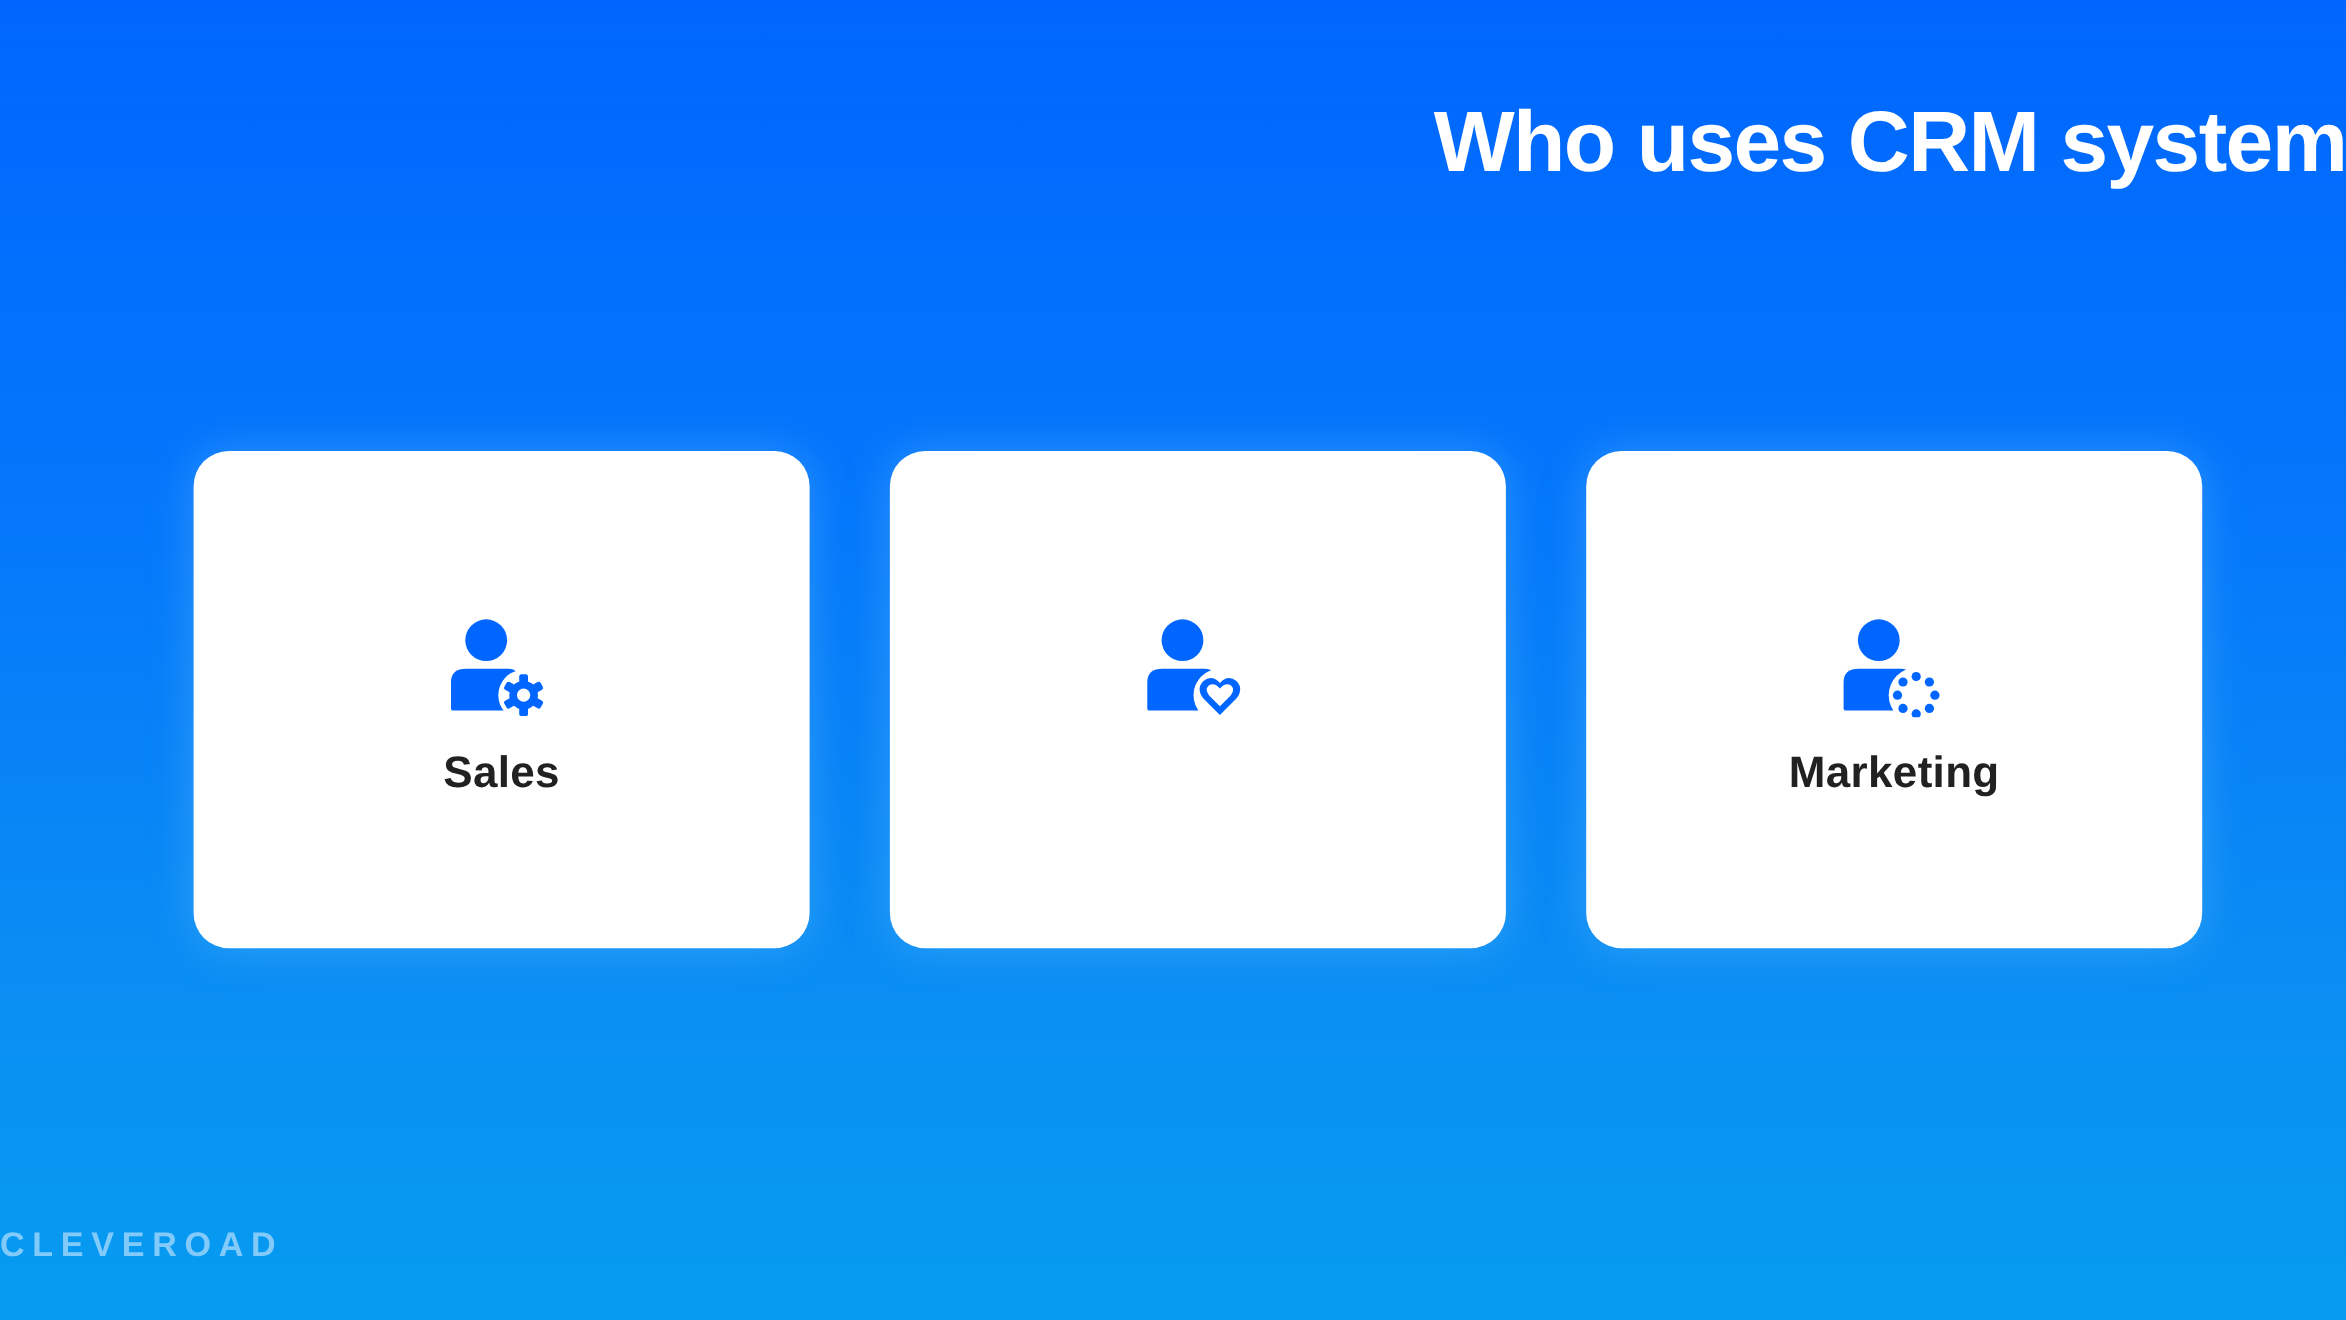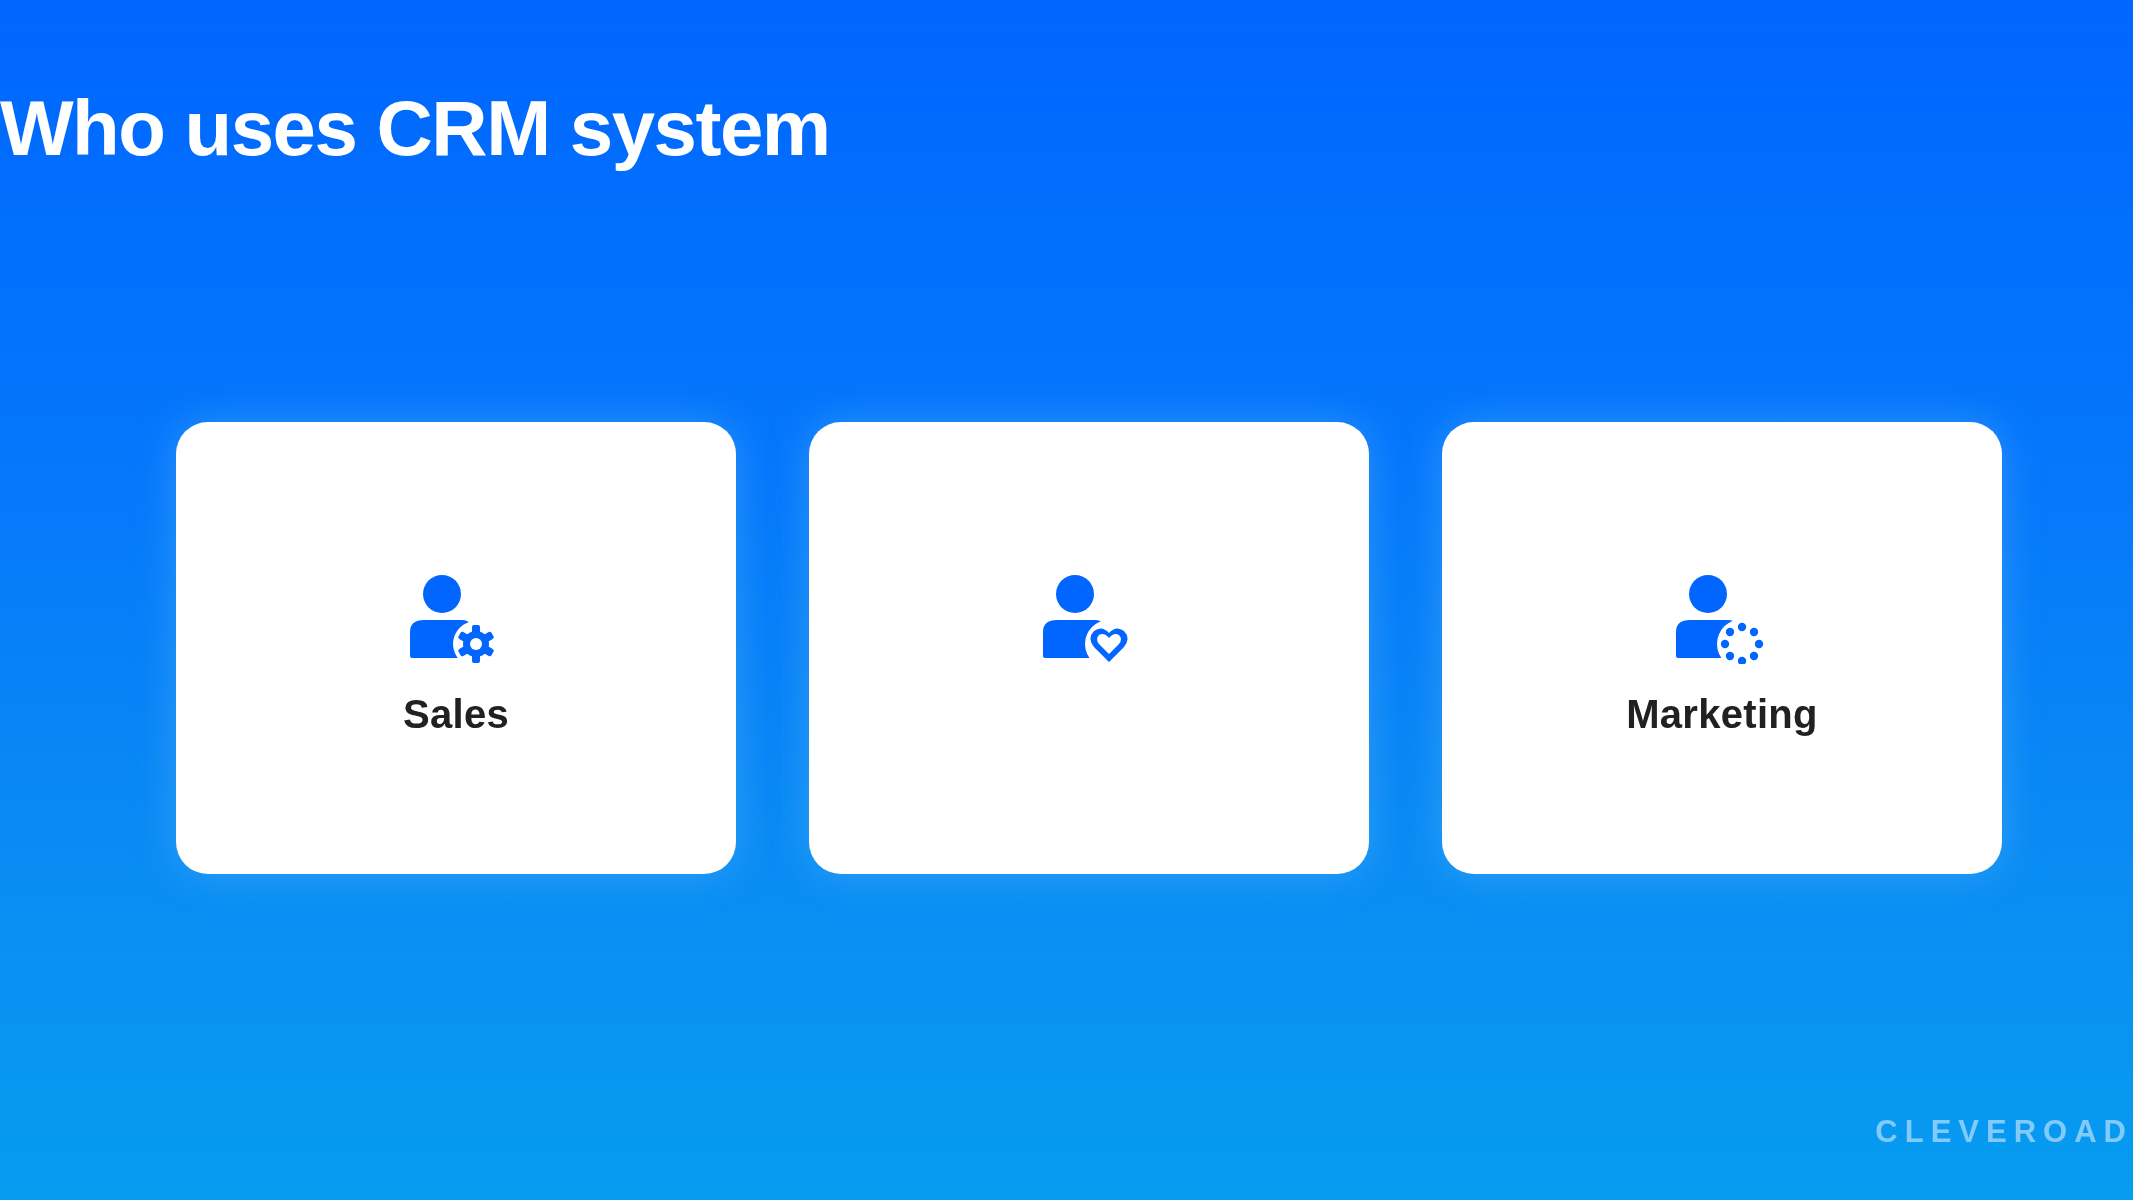--- a/index.html
+++ b/index.html
@@ -3,46 +3,46 @@
   <meta charset="utf-8">
   <style>
     html, body { margin: 0; padding: 0; }
     body {
       width: 2133px; height: 1200px; overflow: hidden; position: relative;
       background: linear-gradient(180deg, #0066ff 0%, #0578fb 40%, #0a8ef3 75%, #069cf0 100%);
       font-family: "Liberation Sans", "DejaVu Sans", sans-serif;
     }
     .title {
       position: absolute; left: 0; right: 0; top: 78px;
-      text-align: left; color: #ffffff;
+      text-align: right; color: #ffffff;
       font-size: 78px; font-weight: bold; letter-spacing: -1.5px;
       line-height: 100px;
     }
     .cards {
-      position: absolute; top: 422px; left: 176px;
+      position: absolute; top: 410px; left: 176px;
       display: flex; gap: 73px;
     }
     .card {
       width: 560px; height: 452px; background: #ffffff;
       border-radius: 32px;
       box-shadow: 0 0 40px rgba(120, 200, 255, 0.35);
       position: relative;
     }
     .card .icon {
       position: absolute; left: 50%; top: 150px;
       width: 100px; height: 92px; margin-left: -50px;
     }
     .card .label {
       position: absolute; left: 0; right: 0; top: 693px; top: 270px;
       text-align: center; color: #212121;
       font-size: 40px; font-weight: bold; letter-spacing: 0.3px;
     }
     .logo {
       position: absolute; left: 0; right: 0; top: 1114px;
-      text-align: right; color: #8fd0fb;
+      text-align: left; color: #8fd0fb;
       font-size: 31px; font-weight: bold; letter-spacing: 7px;
       opacity: 0.9;
     }
   </style>
 </head>
 <body>
 
 <div class="title">Who uses CRM system</div>
 
 <div class="cards">

